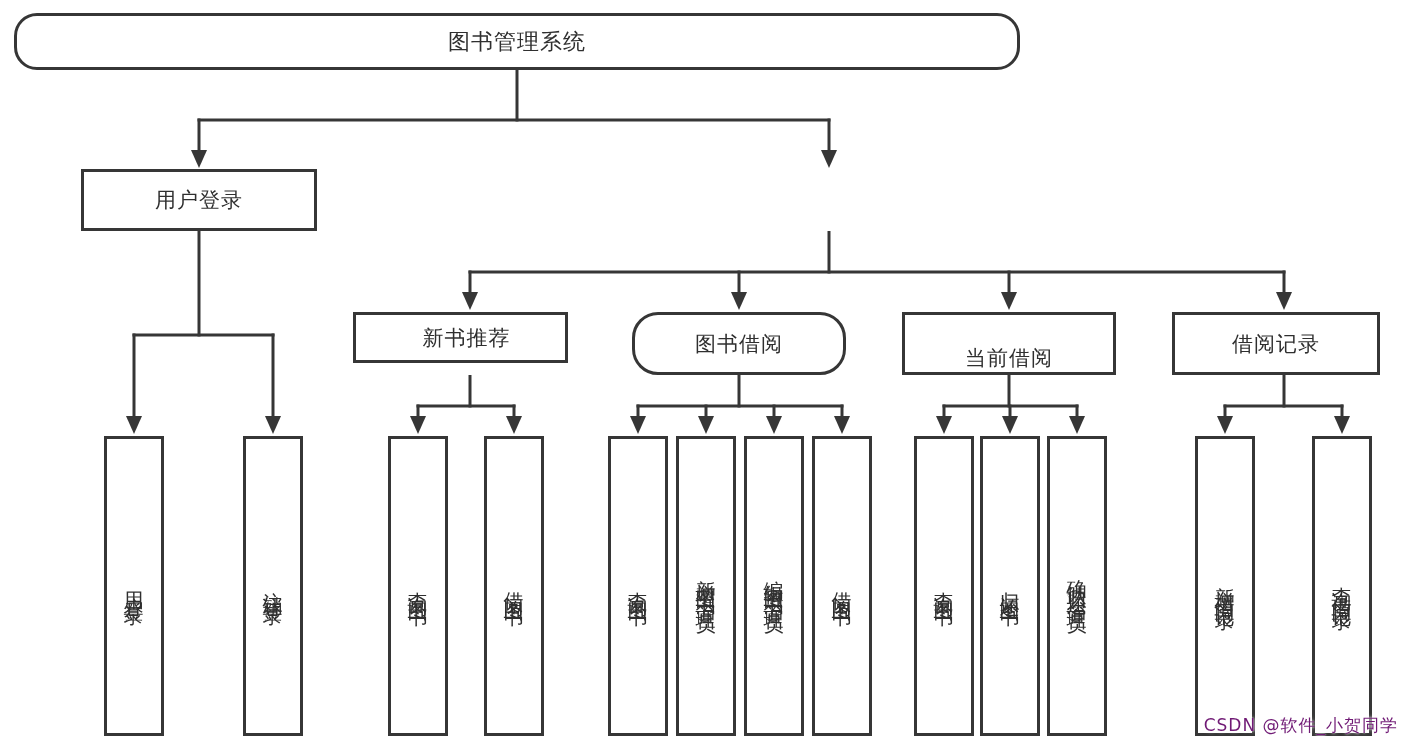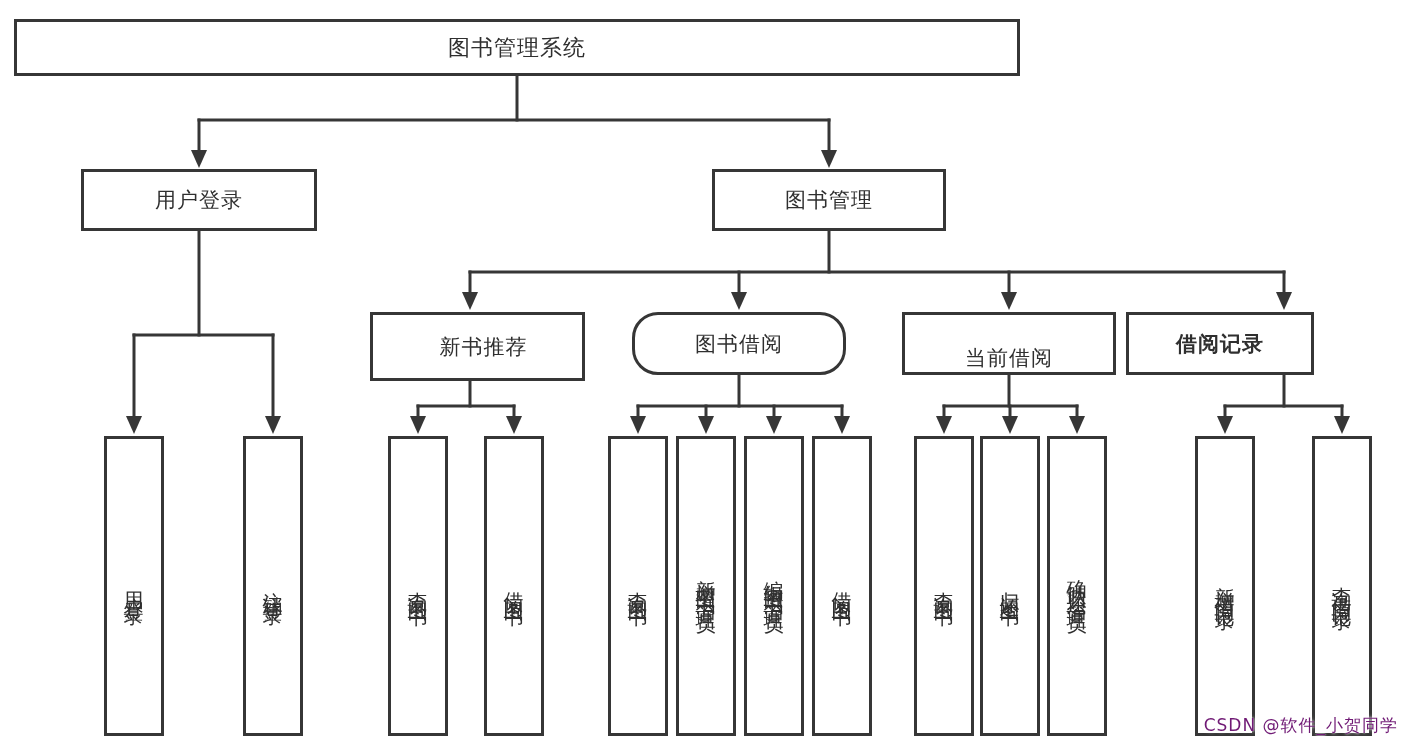--- a/index.html
+++ b/index.html
@@ -123,41 +123,38 @@
       <polygon points="766,416 782,416 774,434"></polygon>
       <polygon points="834,416 850,416 842,434"></polygon>
       <polygon points="936,416 952,416 944,434"></polygon>
       <polygon points="1002,416 1018,416 1010,434"></polygon>
       <polygon points="1069,416 1085,416 1077,434"></polygon>
       <polygon points="1217,416 1233,416 1225,434"></polygon>
       <polygon points="1334,416 1350,416 1342,434"></polygon>
     </g>
   </svg>
 
-  <div class="box box-h box-root" style="left:14px; top:19px; width:1006px; height:57px;">
+  <div class="box box-h box-root" style="left:14px; top:13px; width:1006px; height:57px;border-radius:23px;">
     <span>图书管理系统</span>
   </div>
 
   <div class="box box-h" style="left:81px; top:169px; width:236px; height:62px;">
     <span>用户登录</span>
   </div>
-  <div class="box box-h" style="left:712px; top:169px; width:234px; height:62px;">
-    <span>图书管理</span>
-  </div>
-
-  <div class="box box-h" style="left:370px; top:312px; width:215px; height:69px;padding-left:12px;">
+
+  <div class="box box-h" style="left:353px; top:312px; width:215px; height:51px;padding-left:12px;">
     <span>新书推荐</span>
   </div>
   <div class="box box-h" style="left:632px; top:312px; width:214px; height:63px;border-radius:26px;">
     <span>图书借阅</span>
   </div>
   <div class="box box-h" style="left:902px; top:312px; width:214px; height:63px;align-items:flex-end;">
     <span>当前借阅</span>
   </div>
-  <div class="box box-h" style="left:1126px; top:312px; width:188px; height:63px;font-weight:bold;">
+  <div class="box box-h" style="left:1172px; top:312px; width:208px; height:63px;">
     <span>借阅记录</span>
   </div>
 
   <div class="box box-v" style="left:104px; top:436px; width:60px; height:300px;">
     <span>用户登录</span>
   </div>
   <div class="box box-v" style="left:243px; top:436px; width:60px; height:300px;">
     <span>注销登录</span>
   </div>
 

